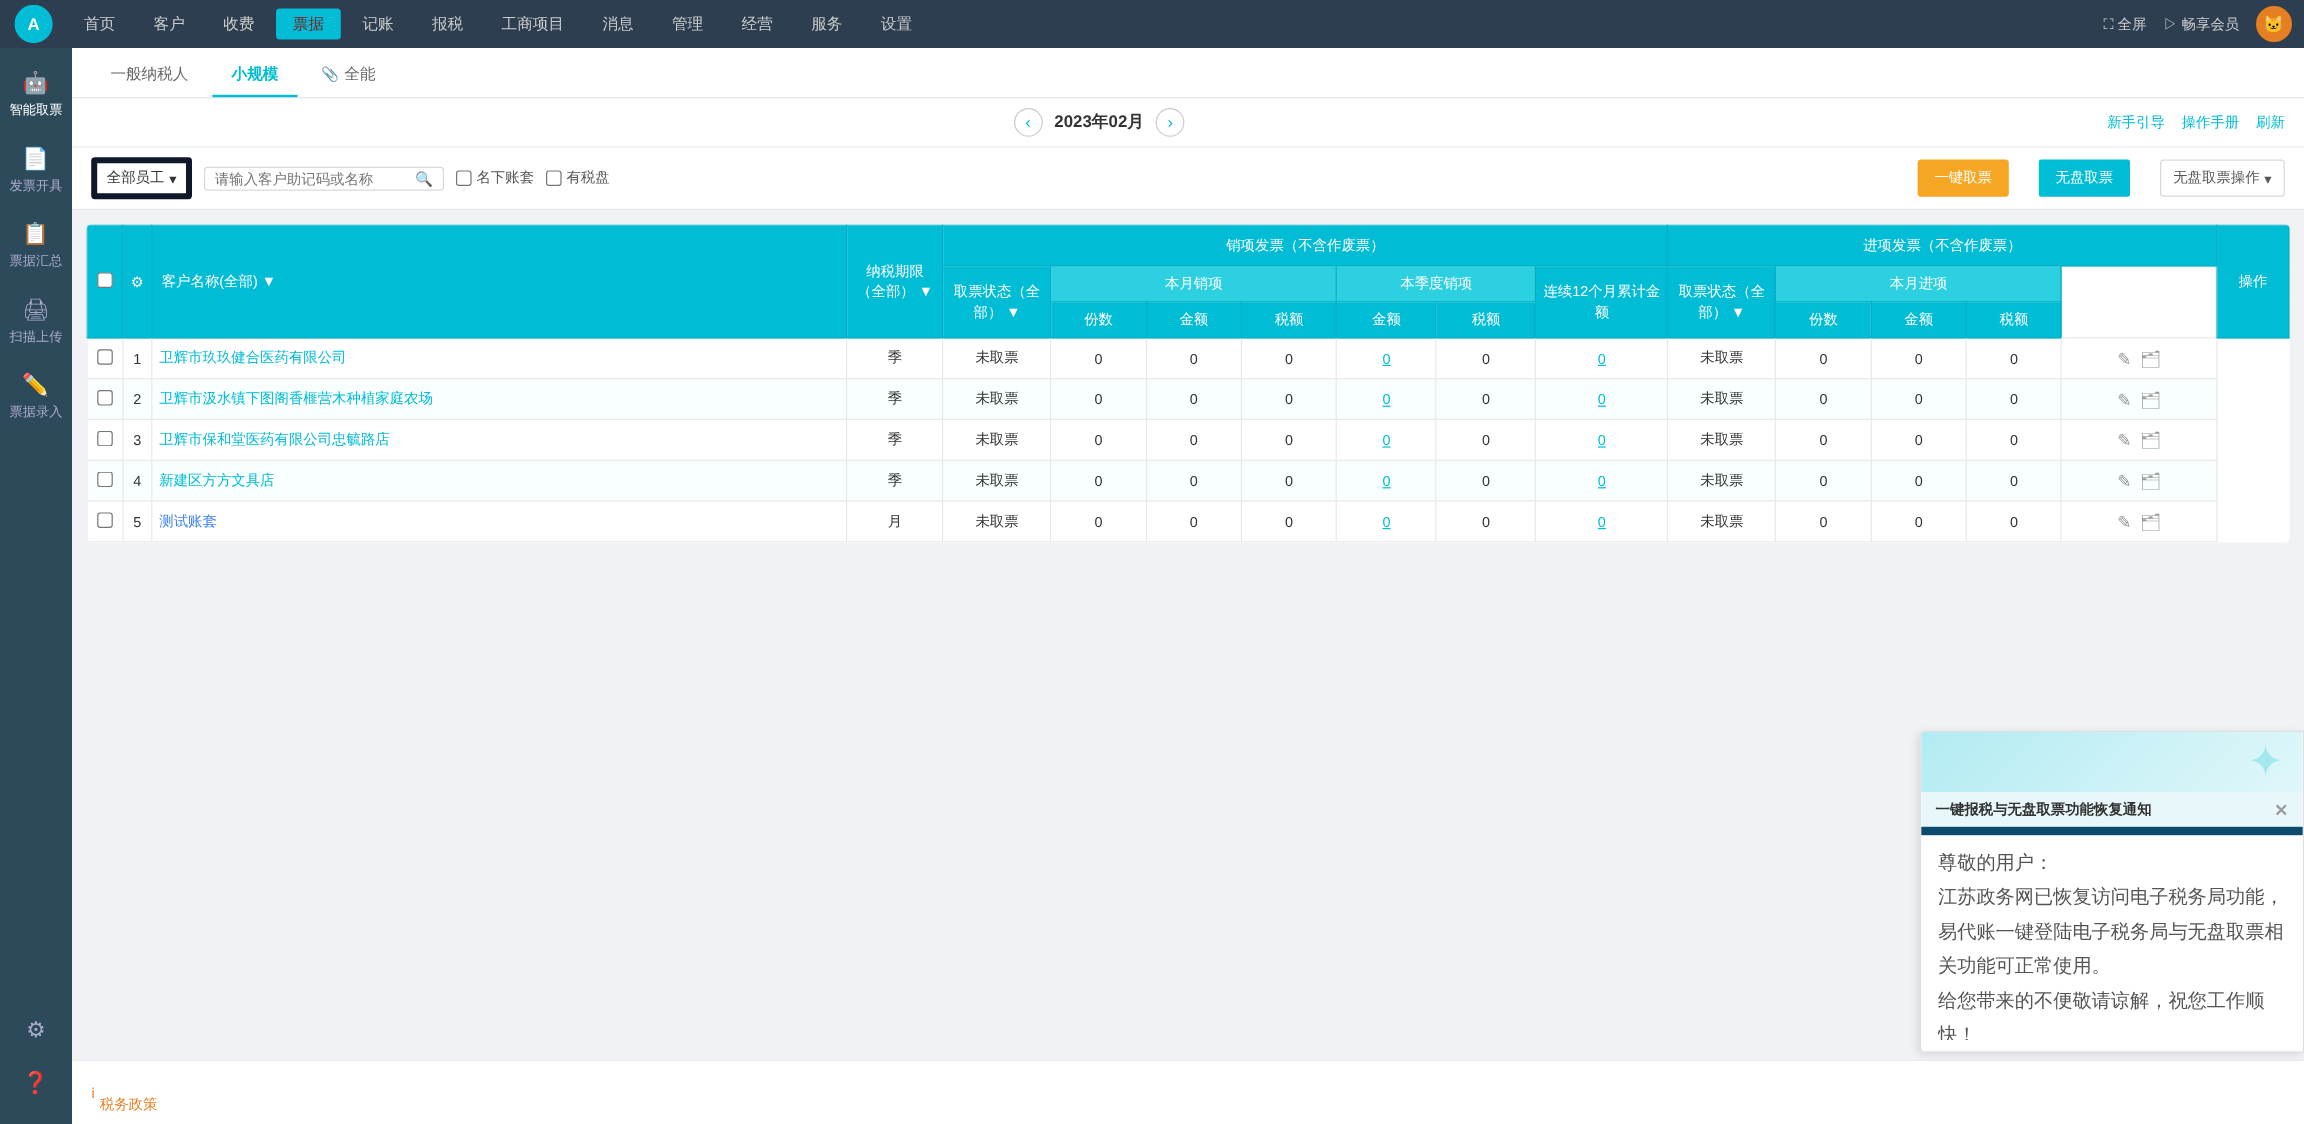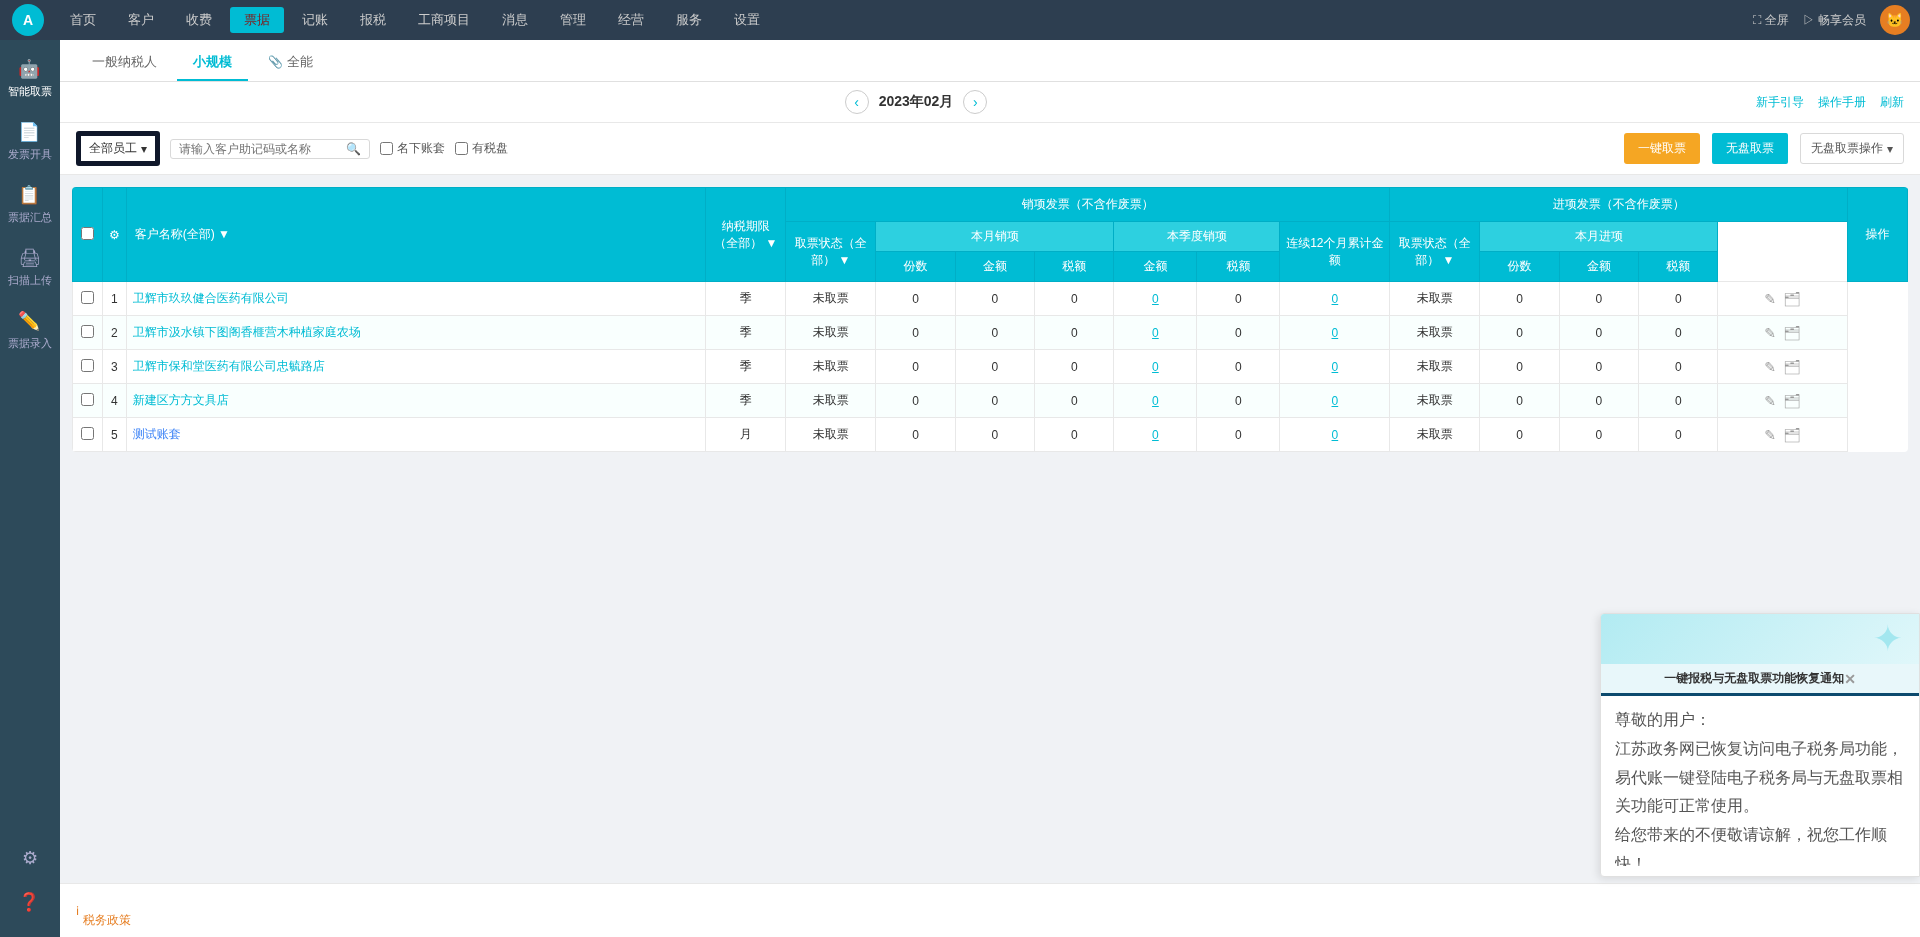--- a/index.html
+++ b/index.html
@@ -172,21 +172,21 @@
       background: #fff;
       min-width: 200px;
     }
     .search-input-wrap input {
       border: none; outline: none; font-size: 12px; flex: 1;
       color: #999;
     }
     .checkbox-label {
       display: flex; align-items: center; gap: 4px; font-size: 12px; color: #555; cursor: pointer;
     }
-    .toolbar-right { margin-left: auto; display: flex; gap: 12px; }
+    .toolbar-right { margin-left: auto; display: flex; gap: 25px; }
     .btn-orange {
       background: #f5a623;
       color: #fff;
       border: none;
       padding: 6px 14px;
       border-radius: 3px;
       cursor: pointer;
       font-size: 12px;
     }
     .btn-teal {
@@ -257,23 +257,23 @@
       width: 320px;
       background: #fff;
       border: 1px solid #e0e0e0;
       border-radius: 4px 0 0 4px;
       box-shadow: -2px 2px 8px rgba(0,0,0,0.1);
       overflow: hidden;
     }
     .notif-header {
       background: #e8f7fa;
       padding: 6px 12px;
-      display: flex; justify-content: center; align-items: center;
+      display: flex; justify-content: space-between; align-items: center;
       font-size: 12px; color: #333; font-weight: bold;
-      border-bottom: 3px solid #0c4a6e;
+      border-bottom: 7px solid #0c4a6e;
     }
     .notif-close { cursor: pointer; color: #999; font-size: 14px; }
     .notif-body { padding: 10px 14px; font-size: 16px; line-height: 1.8; color: #555; }
     .notif-scroll { max-height: 160px; overflow-y: auto; }
 
     
     .footer-bar {
       background: #fff;
       padding: 8px 16px;
       border-top: 1px solid #e8e8e8;

